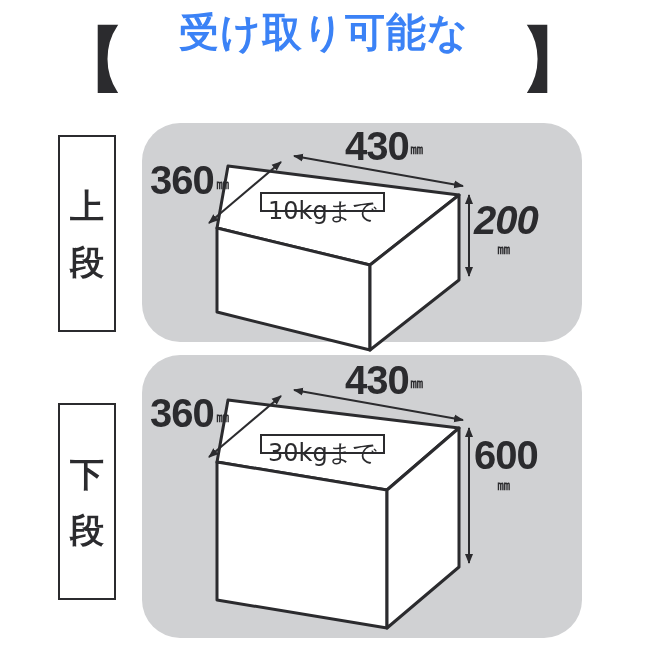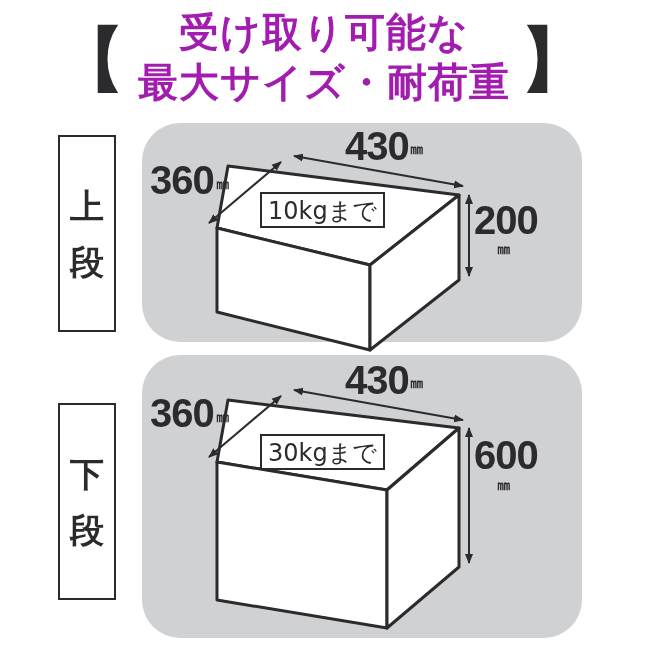--- a/index.html
+++ b/index.html
@@ -3,45 +3,44 @@
   <meta charset="utf-8">
   <style>
     * { margin: 0; padding: 0; box-sizing: border-box; }
     html, body { width: 648px; height: 648px; background: #ffffff; overflow: hidden; }
     body { position: relative; font-family: "DejaVu Sans", sans-serif; color: #2b2b2e; }
 
     .title-wrap { position: absolute; left: 0; top: 0; width: 648px; height: 118px; }
     .bracket { position: absolute; top: 20px; font-size: 70px; font-weight: bold; line-height: 80px; color: #2b2b2e; }
     .bracket.left { left: 55px; }
     .bracket.right { left: 520px; }
-    .title-line { position: absolute; left: 0; width: 648px; text-align: center; font-weight: bold; color: #a21caf; letter-spacing: 1px; }
+    .title-line { position: absolute; left: 0; width: 648px; text-align: center; font-weight: bold; color: #3b82f6; letter-spacing: 1px; }
     .title-line.l1 { top: 8px; font-size: 40px; line-height: 48px; }
     .title-line.l2 { top: 58px; font-size: 40px; line-height: 48px; }
 
     .tier-label { position: absolute; width: 58px; border: 2.5px solid #2b2b2e; background: #fff;
       display: flex; flex-direction: column; align-items: center; justify-content: center; }
     .tier-label span { font-size: 34px; font-weight: bold; line-height: 56px; color: #2b2b2e; }
 
     .panel { position: absolute; left: 142px; width: 440px; background: #d0d1d3; border-radius: 38px; }
 
     svg.box { position: absolute; left: 0; top: 0; width: 648px; height: 648px; overflow: visible; }
 
     .dim-big { position: absolute; font-family: "Liberation Sans", sans-serif; font-weight: bold; font-size: 40px; line-height: 40px; color: #2b2b2e; letter-spacing: -1px; }
     .dim-unit { position: absolute; font-family: "Liberation Sans", sans-serif; font-weight: bold; font-size: 17px; line-height: 17px; color: #2b2b2e; transform: scaleX(0.8); transform-origin: left center; }
 
-    .weight-tag { position: absolute; height: 36px; border: 2px solid #2b2b2e; background: #fff;
+    .weight-tag { position: absolute; height: 20px; border: 2px solid #2b2b2e; background: #fff;
       font-family: "DejaVu Sans", sans-serif; font-size: 24px; line-height: 34px; padding: 0 6px; color: #2b2b2e; white-space: nowrap; }
   </style>
 </head>
 <body>
 
 <div class="title-wrap">
   <div class="bracket left">【</div>
   <div class="title-line l1">受け取り可能な</div>
-  <div class="title-line l2">最大サイズ・耐荷重</div>
   <div class="bracket right">】</div>
 </div>
 
 <div class="tier-label" style="left:58px; top:135px; height:197px;">
   <span>上</span>
   <span>段</span>
 </div>
 <div class="panel" style="top:123px; height:219px;"></div>
 
 <div class="tier-label" style="left:58px; top:403px; height:197px;">
@@ -78,21 +77,21 @@
     <line x1="209" y1="457" x2="281" y2="396" marker-start="url(#ah)" marker-end="url(#ah)"></line>
     <line x1="294" y1="390" x2="463" y2="420" marker-start="url(#ah)" marker-end="url(#ah)"></line>
     <line x1="469" y1="428" x2="469" y2="563" marker-start="url(#ah)" marker-end="url(#ah)"></line>
   </g>
 </svg>
 
 <div class="dim-big" style="left:150px; top:160px;">360</div>
 <div class="dim-unit" style="left:216px; top:175px;">㎜</div>
 <div class="dim-big" style="left:345px; top:126px;">430</div>
 <div class="dim-unit" style="left:410px; top:140px;">㎜</div>
-<div class="dim-big" style="left:474px; top:200px;">200</div>
+<div class="dim-big" style="left:474px; top:200px;font-style:italic;">200</div>
 <div class="dim-unit" style="left:497px; top:240px;">㎜</div>
 <div class="weight-tag" style="left:260px; top:192px;">10kgまで</div>
 
 <div class="dim-big" style="left:150px; top:393px;">360</div>
 <div class="dim-unit" style="left:216px; top:408px;">㎜</div>
 <div class="dim-big" style="left:345px; top:360px;">430</div>
 <div class="dim-unit" style="left:410px; top:374px;">㎜</div>
 <div class="dim-big" style="left:474px; top:435px;">600</div>
 <div class="dim-unit" style="left:497px; top:476px;">㎜</div>
 <div class="weight-tag" style="left:260px; top:425px;margin-top:9px;">30kgまで</div>

